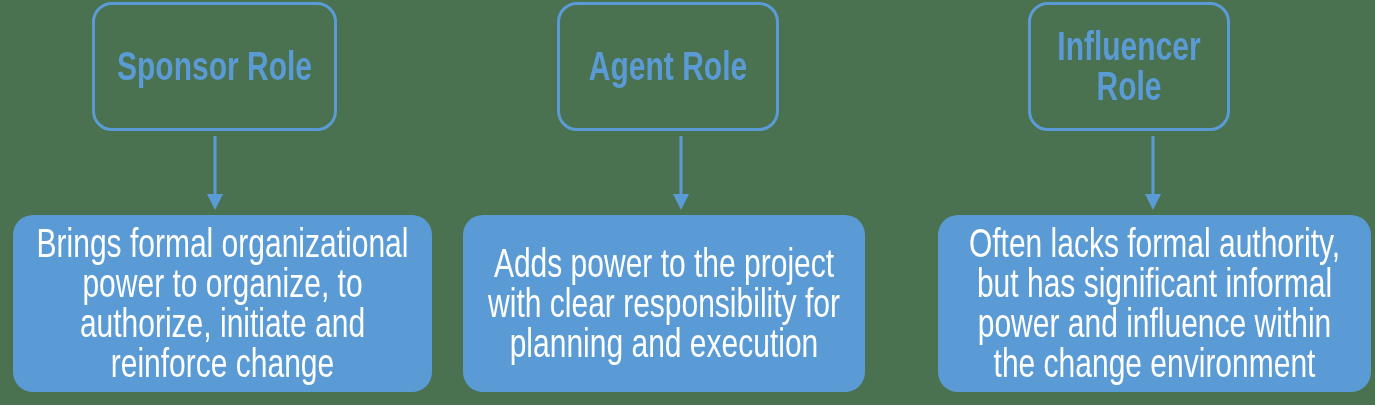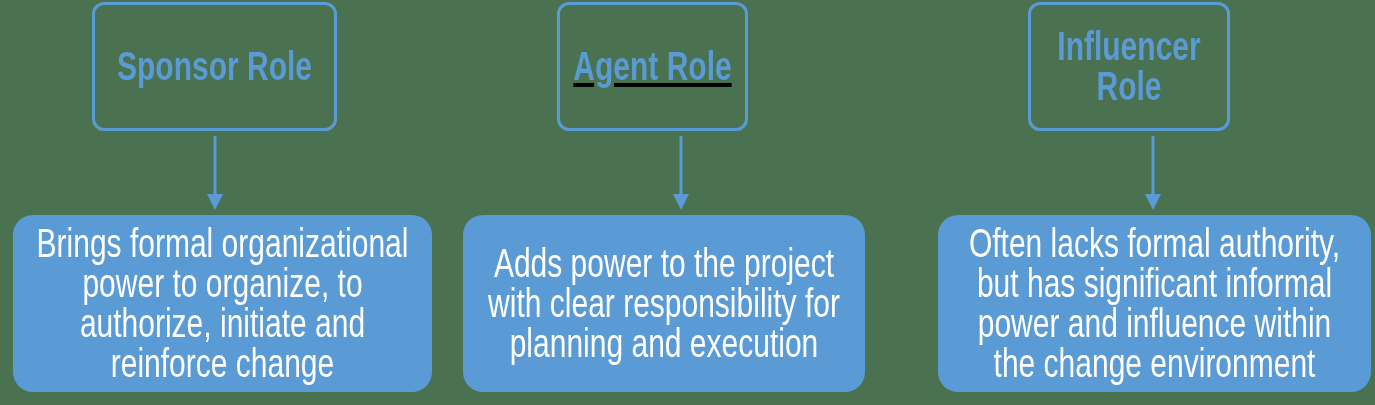--- a/index.html
+++ b/index.html
@@ -13,21 +13,21 @@
     height: 405px;
     background: var(--background, #4A7150);
     overflow: hidden;
   }
   .title-box {
     position: absolute;
     top: 2px;
     height: 129px;
     box-sizing: border-box;
     border: 3px solid var(--accent, #5B9BD5);
-    border-radius: 12px;
+    border-radius: 20px;
     display: flex;
     align-items: center;
     justify-content: center;
   }
   .title-text {
     color: var(--accent, #5B9BD5);
     font-size: 30px;
     font-weight: bold;
     line-height: 30px;
     text-align: center;
@@ -58,21 +58,21 @@
   .arrow {
     position: absolute;
     top: 136px;
     color: var(--accent, #5B9BD5);
   }
   
   .col-0 .title-box { left: 92px;  width: 245px; }
   .col-0 .arrow     { left: 205px; }
   .col-0 .desc-box  { left: 13px;  width: 419px; }
   
-  .col-1 .title-box { left: 557px; width: 191px; text-decoration: underline; }
+  .col-1 .title-box { left: 557px; width: 222px; }
   .col-1 .arrow     { left: 671px; }
   .col-1 .desc-box  { left: 463px; width: 402px; }
   
   .col-2 .title-box { left: 1028px; width: 202px; }
   .col-2 .arrow     { left: 1143px; }
   .col-2 .desc-box  { left: 938px;  width: 433px; }
 </style>
 </head>
 <body>
 

